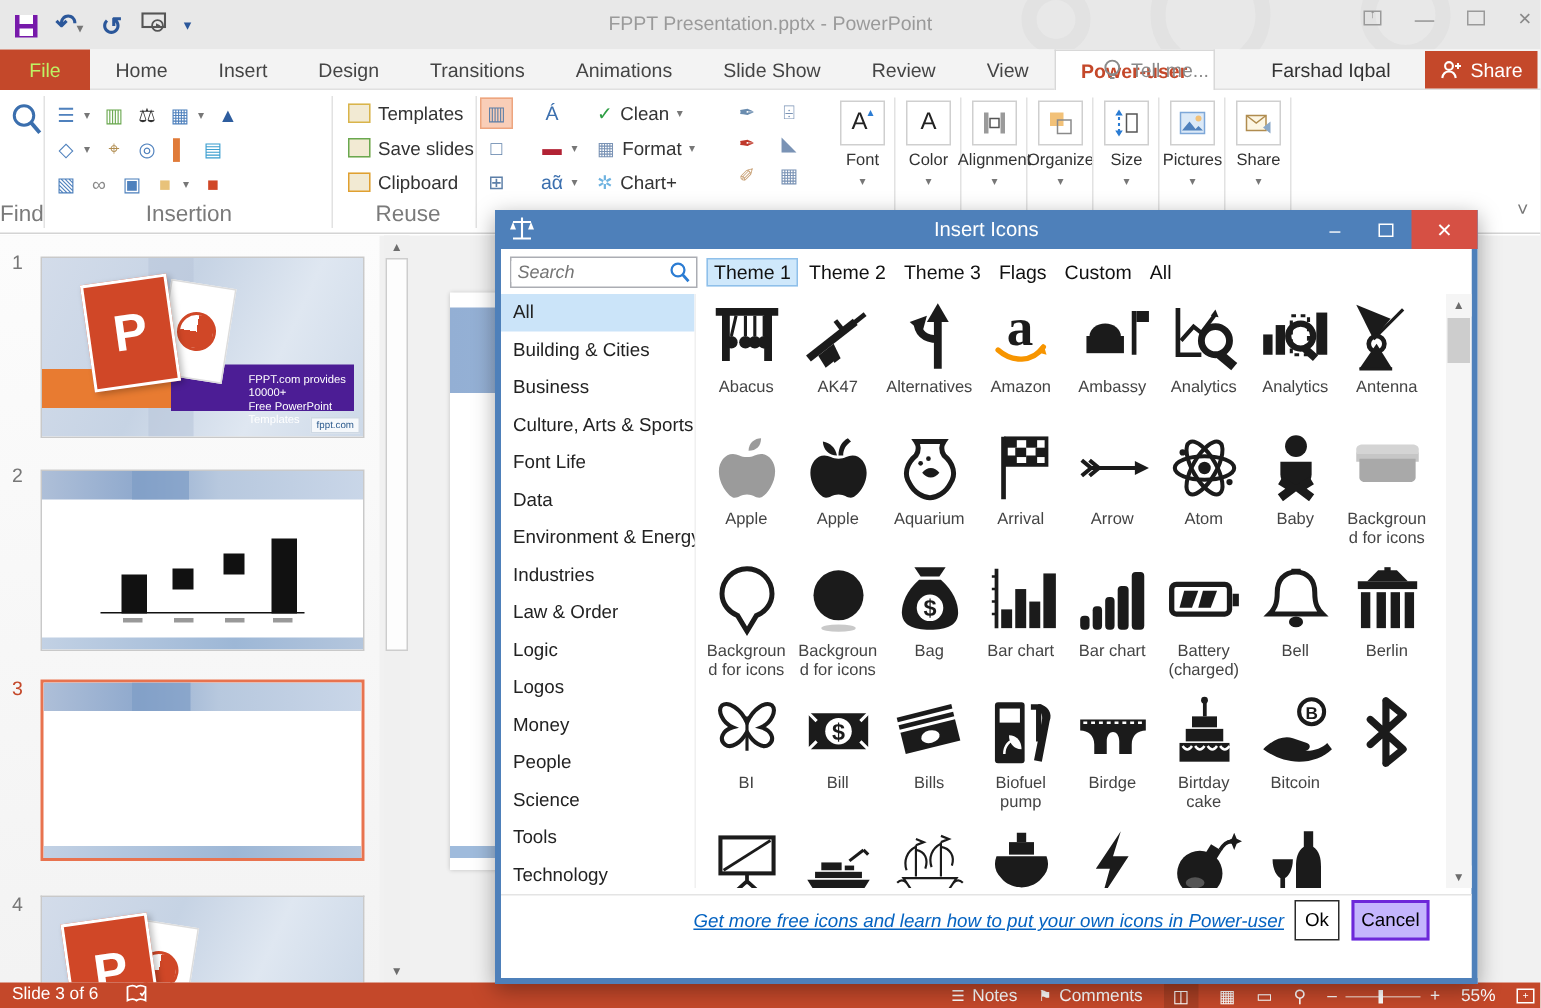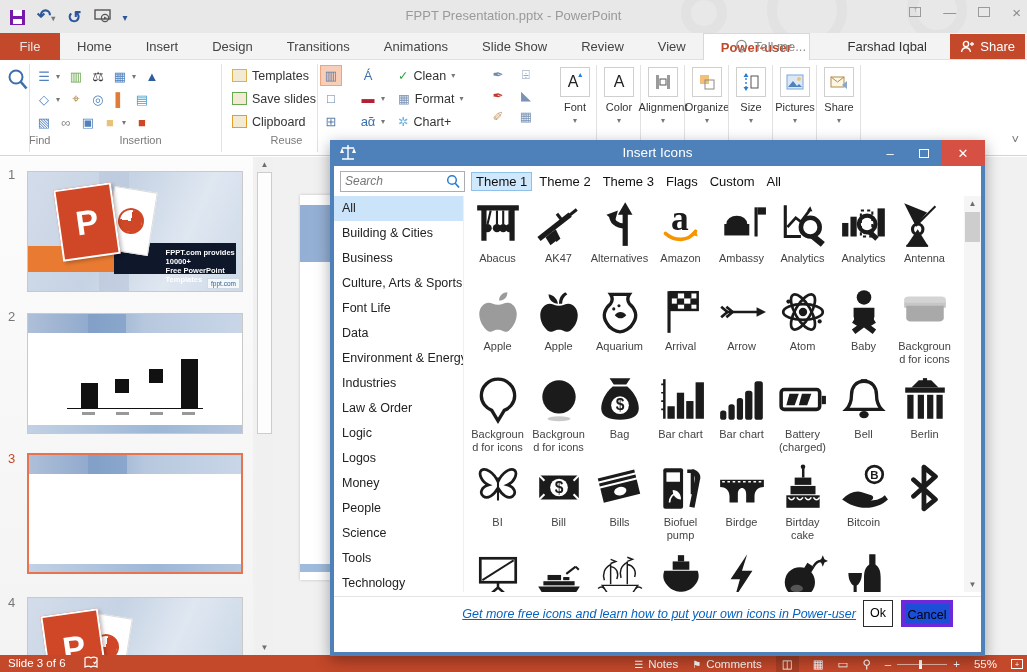--- a/index.html
+++ b/index.html
@@ -16,32 +16,32 @@
   #save-glyph { width:15px; height:15px; background:#7719aa; position:relative; display:inline-block; }
   #save-glyph:before { content:""; position:absolute; left:3px; top:0; width:9px; height:6px; background:#fff; }
   #save-glyph:after { content:""; position:absolute; left:3px; bottom:1px; width:9px; height:5px; background:#fff; }
   .undo-redo { color:#2b579a; font-size:17px; font-weight:bold; }
   #title-text { position:absolute; left:0; right:0; top:8px; text-align:center; font-size:13px; color:#9a9a9a; }
   #win-controls { position:absolute; right:6px; top:4px; display:flex; gap:22px; color:#8a8a8a; font-size:13px; align-items:center; }
   .wc-box { width:12px; height:10px; border:1px solid #9a9a9a; display:inline-block; }
 
   
   #tabrow { left:0; top:33px; width:1027px; height:27px; background:#f3f3f3; border-bottom:1px solid #e0e0e0; }
-  #file-tab { position:absolute; left:0; top:0; width:60px; height:27px; color:#e5e5e5; text-align:center; line-height:27px; font-size:13px; }
+  #file-tab { position:absolute; left:0; top:0; width:60px; height:27px; color:#bef264; text-align:center; line-height:27px; font-size:13px; }
   #ribbon-tabs { position:absolute; left:60px; top:0; display:flex; height:27px; }
   .rtab { padding:0 17px; line-height:27px; font-size:13px; color:#444; white-space:nowrap; }
   .rtab.active { background:#fff; border:1px solid #d8d8d8; border-bottom:none; font-weight:bold; }
   #tellme { position:absolute; left:735px; top:0; display:flex; align-items:center; gap:6px; font-size:13px; color:#8a8a8a; line-height:27px; }
   #user-name { position:absolute; right:100px; top:0; font-size:13px; color:#333; line-height:27px; }
   #share-btn { position:absolute; right:2px; top:1px; height:25px; padding:0 10px; color:#fff; font-size:13px; display:flex; align-items:center; gap:6px; }
 
   
   #ribbon { left:0; top:60px; width:1027px; height:96px; background:#fff; border-bottom:1px solid #d4d4d4; }
   .rb-sep { position:absolute; top:4px; height:88px; width:1px; background:#e2e2e2; }
-  .grp-label { position:absolute; top:74px; font-size:11px; color:#7a7a7a; text-align:center;padding-left:29px; }
+  .grp-label { position:absolute; top:74px; font-size:15px; color:#7a7a7a; text-align:center; }
   #find-icon { position:absolute; left:7px; top:8px; }
   .mini { width:20px; height:19px; display:flex; align-items:center; justify-content:center; font-size:13px; }
   .caret { font-size:8px; color:#777; width:8px; }
   #insertion-grid { position:absolute; left:34px; top:5px; display:grid; grid-template-rows:repeat(3,22px); grid-auto-flow:row; row-gap:1px; }
   .ins-row { display:flex; align-items:center; gap:2px; }
   #reuse-col { position:absolute; left:228px; top:5px; display:flex; flex-direction:column; gap:2px; }
   .reuse-btn { display:flex; align-items:center; gap:5px; font-size:12.5px; color:#333; height:21px; padding:0 4px; }
   .reuse-ic { width:15px; height:13px; border:1px solid #9aa7b8; background:#dce6f2; position:relative; }
   #toggle-col { position:absolute; left:320px; top:5px; display:flex; flex-direction:column; gap:2px; }
   .tgl { width:22px; height:21px; border:1px solid transparent; display:flex; align-items:center; justify-content:center; font-size:13px; color:#5d7fa8; }
@@ -63,21 +63,21 @@
   
   #workarea { left:0; top:157px; width:1027px; height:498px; background:#f1f1f1; }
   #thumbs { position:absolute; left:0; top:0; width:253px; height:498px; background:linear-gradient(#fcfcfc,#f3f3f3); }
   .slide-num { position:absolute; left:8px; font-size:13px; color:#777; }
   .slide-num.sel { color:#C4482A; }
   .thumb { position:absolute; left:27px; width:216px; height:121px; background:#fff; border:1px solid #c9c9c9; overflow:hidden; }
   .thumb.sel { border:2px solid #E8734F; }
   .cover-bg { position:absolute; inset:0; background:linear-gradient(115deg,#d3dcea 0%,#c6d3e4 40%,#dfe7f1 70%,#cdd9e8 100%); }
   .cover-strip { position:absolute; left:33%; top:0; width:14%; height:100%; background:#b9c7da; opacity:.6; }
   .orange-band { position:absolute; left:0; top:62%; width:40%; height:22%; background:#E87B31; }
-  .blue-banner { position:absolute; left:40%; top:60%; right:3%; height:26%; background:#0f172a; color:#fff; font-size:7.5px; font-weight:bold; padding:5px 0 0 52px; line-height:9px; }
+  .blue-banner { position:absolute; left:40%; top:60%; right:3%; height:26%; background:#4c1d95; color:#fff; font-size:7.5px; font-weight:normal; padding:5px 0 0 52px; line-height:9px; }
   .ppt-card-red { position:absolute; left:14%; top:12%; width:58px; height:72px; background:#D04727; border:2px solid #fff; transform:rotate(-8deg); color:#fff; font-weight:bold; font-size:34px; text-align:center; line-height:68px; box-shadow:2px 2px 4px rgba(0,0,0,.25); }
   .ppt-card-white { position:absolute; left:38%; top:14%; width:44px; height:64px; background:#fff; border:1px solid #ddd; transform:rotate(9deg); display:flex; align-items:center; justify-content:center; }
   .pie { width:26px; height:26px; border-radius:50%; background:conic-gradient(#D04727 0 270deg,#fff 270deg 360deg); border:2px solid #D04727; }
   .fppt-badge { position:absolute; right:2px; bottom:2px; background:#f5f8fb; color:#2f5d8f; font-size:6.5px; padding:1px 3px; border:1px solid #cfd9e4; }
   .band-top { position:absolute; left:0; top:0; width:100%; height:16%; background:linear-gradient(90deg,#aebfd8 0%,#8fa9cd 30%,#b7c8de 55%,#c9d6e8 100%); }
   .band-top:after { content:""; position:absolute; left:28%; top:0; width:18%; height:100%; background:#7d9cc6; opacity:.7; }
   .band-bot { position:absolute; left:0; bottom:0; width:100%; height:7%; background:linear-gradient(90deg,#c2d1e4,#9db7d6 60%,#b4c6dd); }
   .mini-chart { position:absolute; left:18%; top:20%; width:64%; height:60%; }
   .mc-axis { position:absolute; left:0; bottom:0; width:100%; height:1px; background:#111; }
   .mc-bar { position:absolute; background:#111; }
@@ -113,21 +113,21 @@
   .cat.sel { background:#CBE4F9; }
   #icon-grid { position:absolute; left:133px; top:2px; width:494px; height:394px; overflow:hidden; display:grid; grid-template-columns:repeat(8,61px); grid-auto-rows:88px; }
   .cell { display:flex; flex-direction:column; align-items:center; }
   .cell .ic { width:52px; height:52px; display:flex; align-items:center; justify-content:center; }
   .cell .lab { font-size:11px; color:#444; text-align:center; line-height:13px; margin-top:2px; width:58px; word-wrap:break-word; }
   #grid-scroll { position:absolute; right:0; top:0; width:17px; height:396px; background:#f5f5f5; }
   #grid-thumb { position:absolute; left:1px; top:16px; width:15px; height:30px; background:#cdcdcd; }
   #dlg-footer { position:absolute; left:0; bottom:0; width:647px; height:56px; border-top:1px solid #e4e4e4; background:#fff; }
   #footer-link { position:absolute; right:125px; top:10px; font-size:12.5px; font-style:italic; color:#0563C1; white-space:nowrap; }
   #ok-btn { position:absolute; right:88px; top:3px; width:30px; height:27px; background:#fff; border:1px solid #2b2b2b; font-size:12.5px; text-align:center; line-height:25px; }
-  #cancel-btn { position:absolute; right:28px; top:3px; width:52px; height:27px; background:#1d4ed8; border:4px solid #6d28d9; font-size:12.5px; text-align:center; line-height:23px; }
+  #cancel-btn { position:absolute; right:28px; top:3px; width:52px; height:27px; background:#c4b5fd; border:2px solid #6d28d9; font-size:12.5px; text-align:center; line-height:23px; }
   svg.gicon { fill:#1b1b1b; }
 
   
   #statusbar { left:0; top:655px; width:1027px; height:17px; background:#C4482A; color:#fff; font-size:11.5px; }
   #sb-left { position:absolute; left:8px; top:1px; display:flex; gap:18px; align-items:center; }
   #sb-right { position:absolute; right:4px; top:1px; display:flex; gap:14px; align-items:center; }
   .sb-item { display:flex; gap:5px; align-items:center; color:#fff; }
   .sb-glyph { font-size:10px; }
   #zoom-slider { display:flex; align-items:center; gap:6px; }
   #zoom-track { width:50px; height:1px; background:#e8b5a6; position:relative; }

